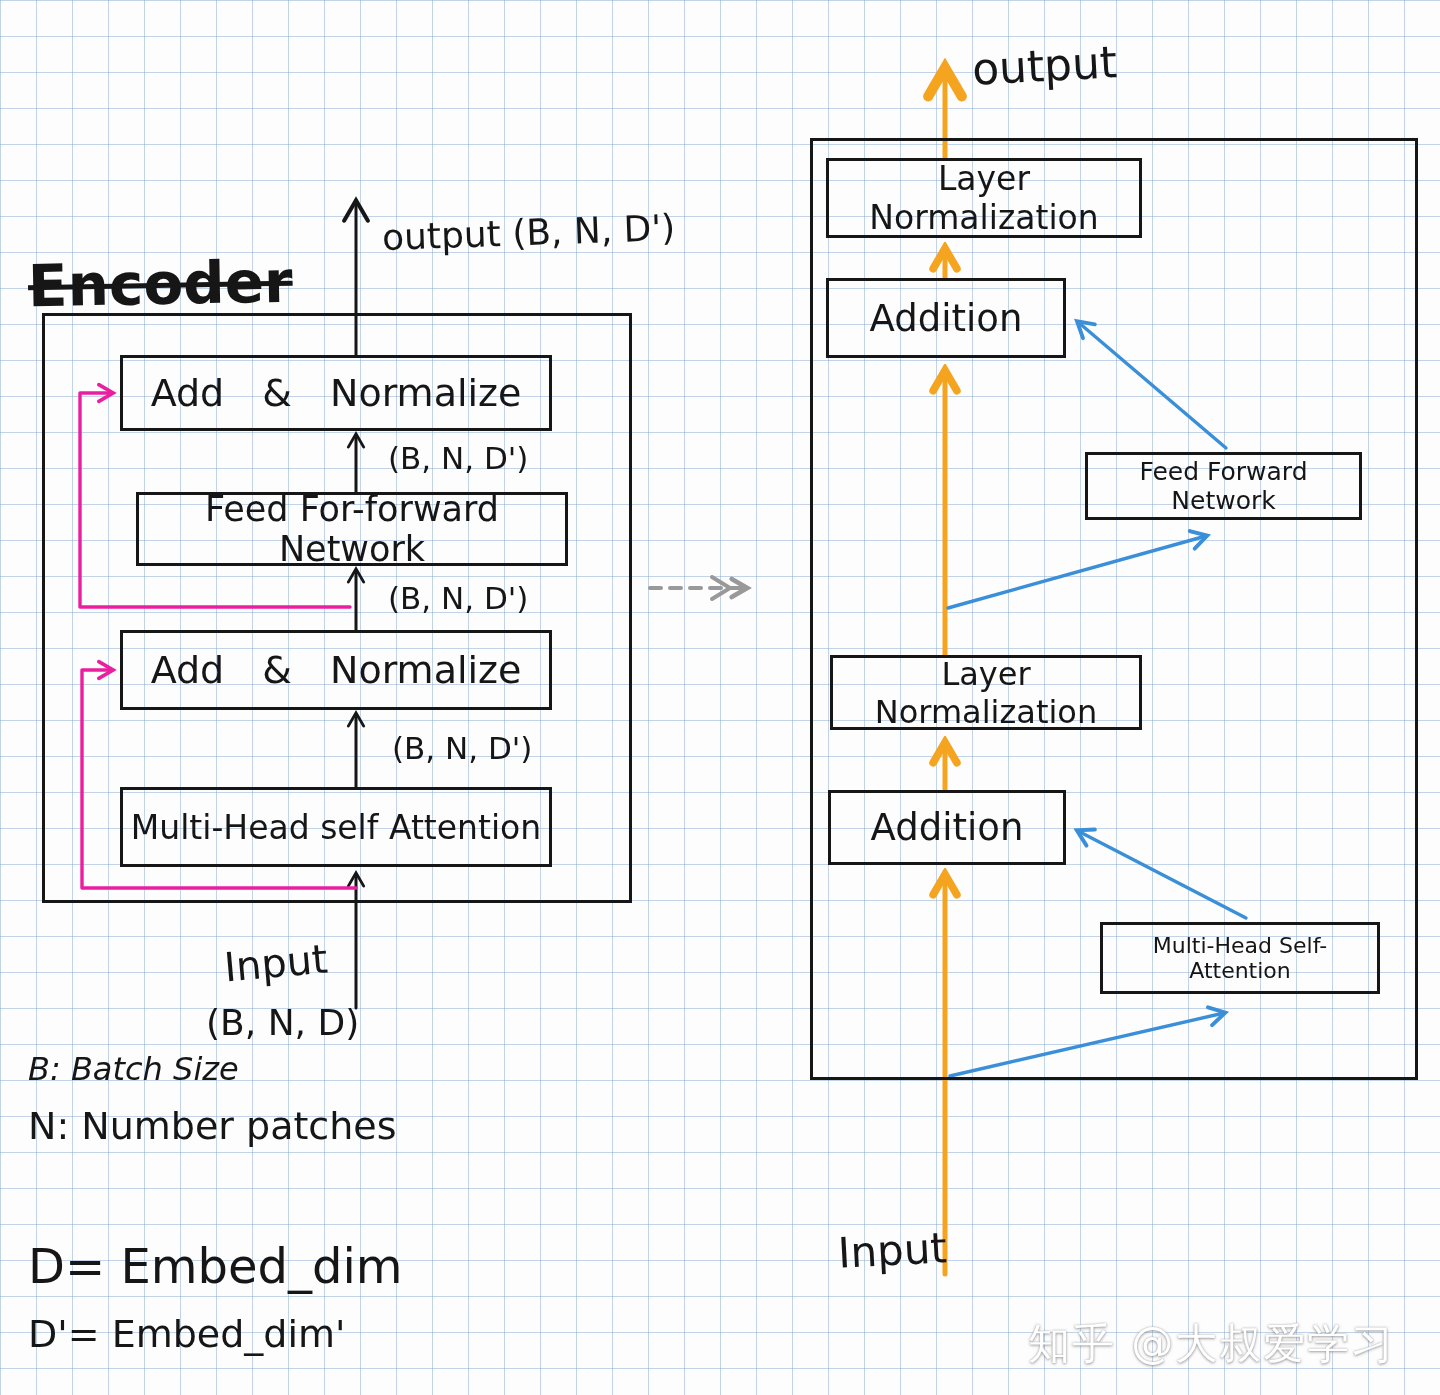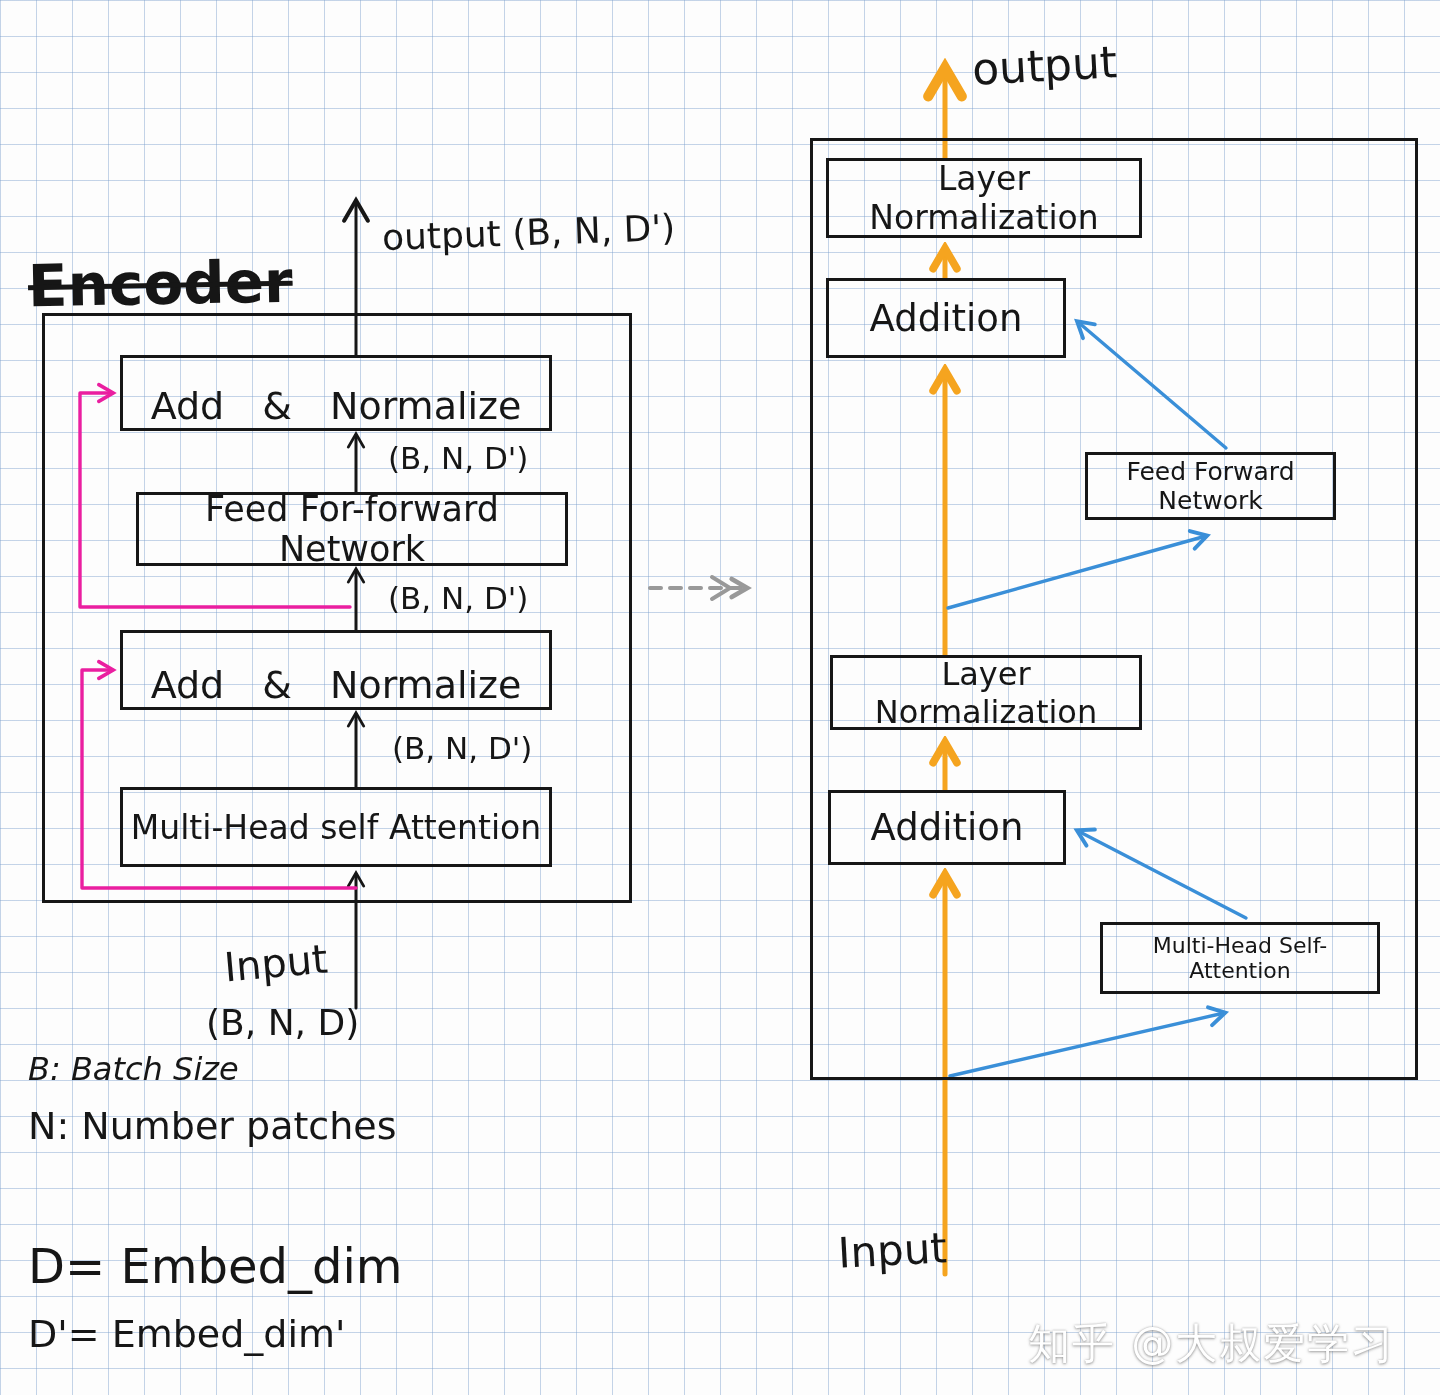--- a/index.html
+++ b/index.html
@@ -18,21 +18,21 @@
   .hw{position:absolute;font-family:"DejaVu Sans",sans-serif;color:#161616;white-space:nowrap;}
   .box{
     position:absolute;
     border:3px solid #161616;
     background:transparent;
     display:flex;align-items:center;justify-content:center;
     text-align:center;
     box-sizing:border-box;
   }
   .outer{position:absolute;border:3px solid #161616;background:transparent;box-sizing:border-box;}
-  .spread{word-spacing:26px;align-items:flex-end;}
+  .spread{word-spacing:26px;}
   svg.overlay{position:absolute;left:0;top:0;pointer-events:none;}
   .watermark{
     position:absolute;
     color:#ffffff;
     text-shadow:0 1px 3px rgba(110,110,110,0.65), 0 0 2px rgba(130,130,130,0.5);
     font-size:42px;
     letter-spacing:2px;
   }
 </style>
 </head>
@@ -138,21 +138,21 @@
   <div class="outer" style="left:810px;top:138px;width:608px;height:942px;"></div>
 
   <div class="box" style="left:826px;top:158px;width:316px;height:80px;font-size:33px;">
     <span>Layer Normalization</span>
   </div>
 
   <div class="box" style="left:826px;top:278px;width:240px;height:80px;font-size:37px;">
     <span>Addition</span>
   </div>
 
-  <div class="box" style="left:1085px;top:452px;width:251px;height:68px;font-size:25px;">
+  <div class="box" style="left:1085px;top:452px;width:277px;height:68px;font-size:25px;">
     <span>Feed Forward Network</span>
   </div>
 
   <div class="box" style="left:830px;top:655px;width:312px;height:75px;font-size:32px;">
     <span>Layer Normalization</span>
   </div>
 
   <div class="box" style="left:828px;top:790px;width:238px;height:75px;font-size:37px;">
     <span>Addition</span>
   </div>

